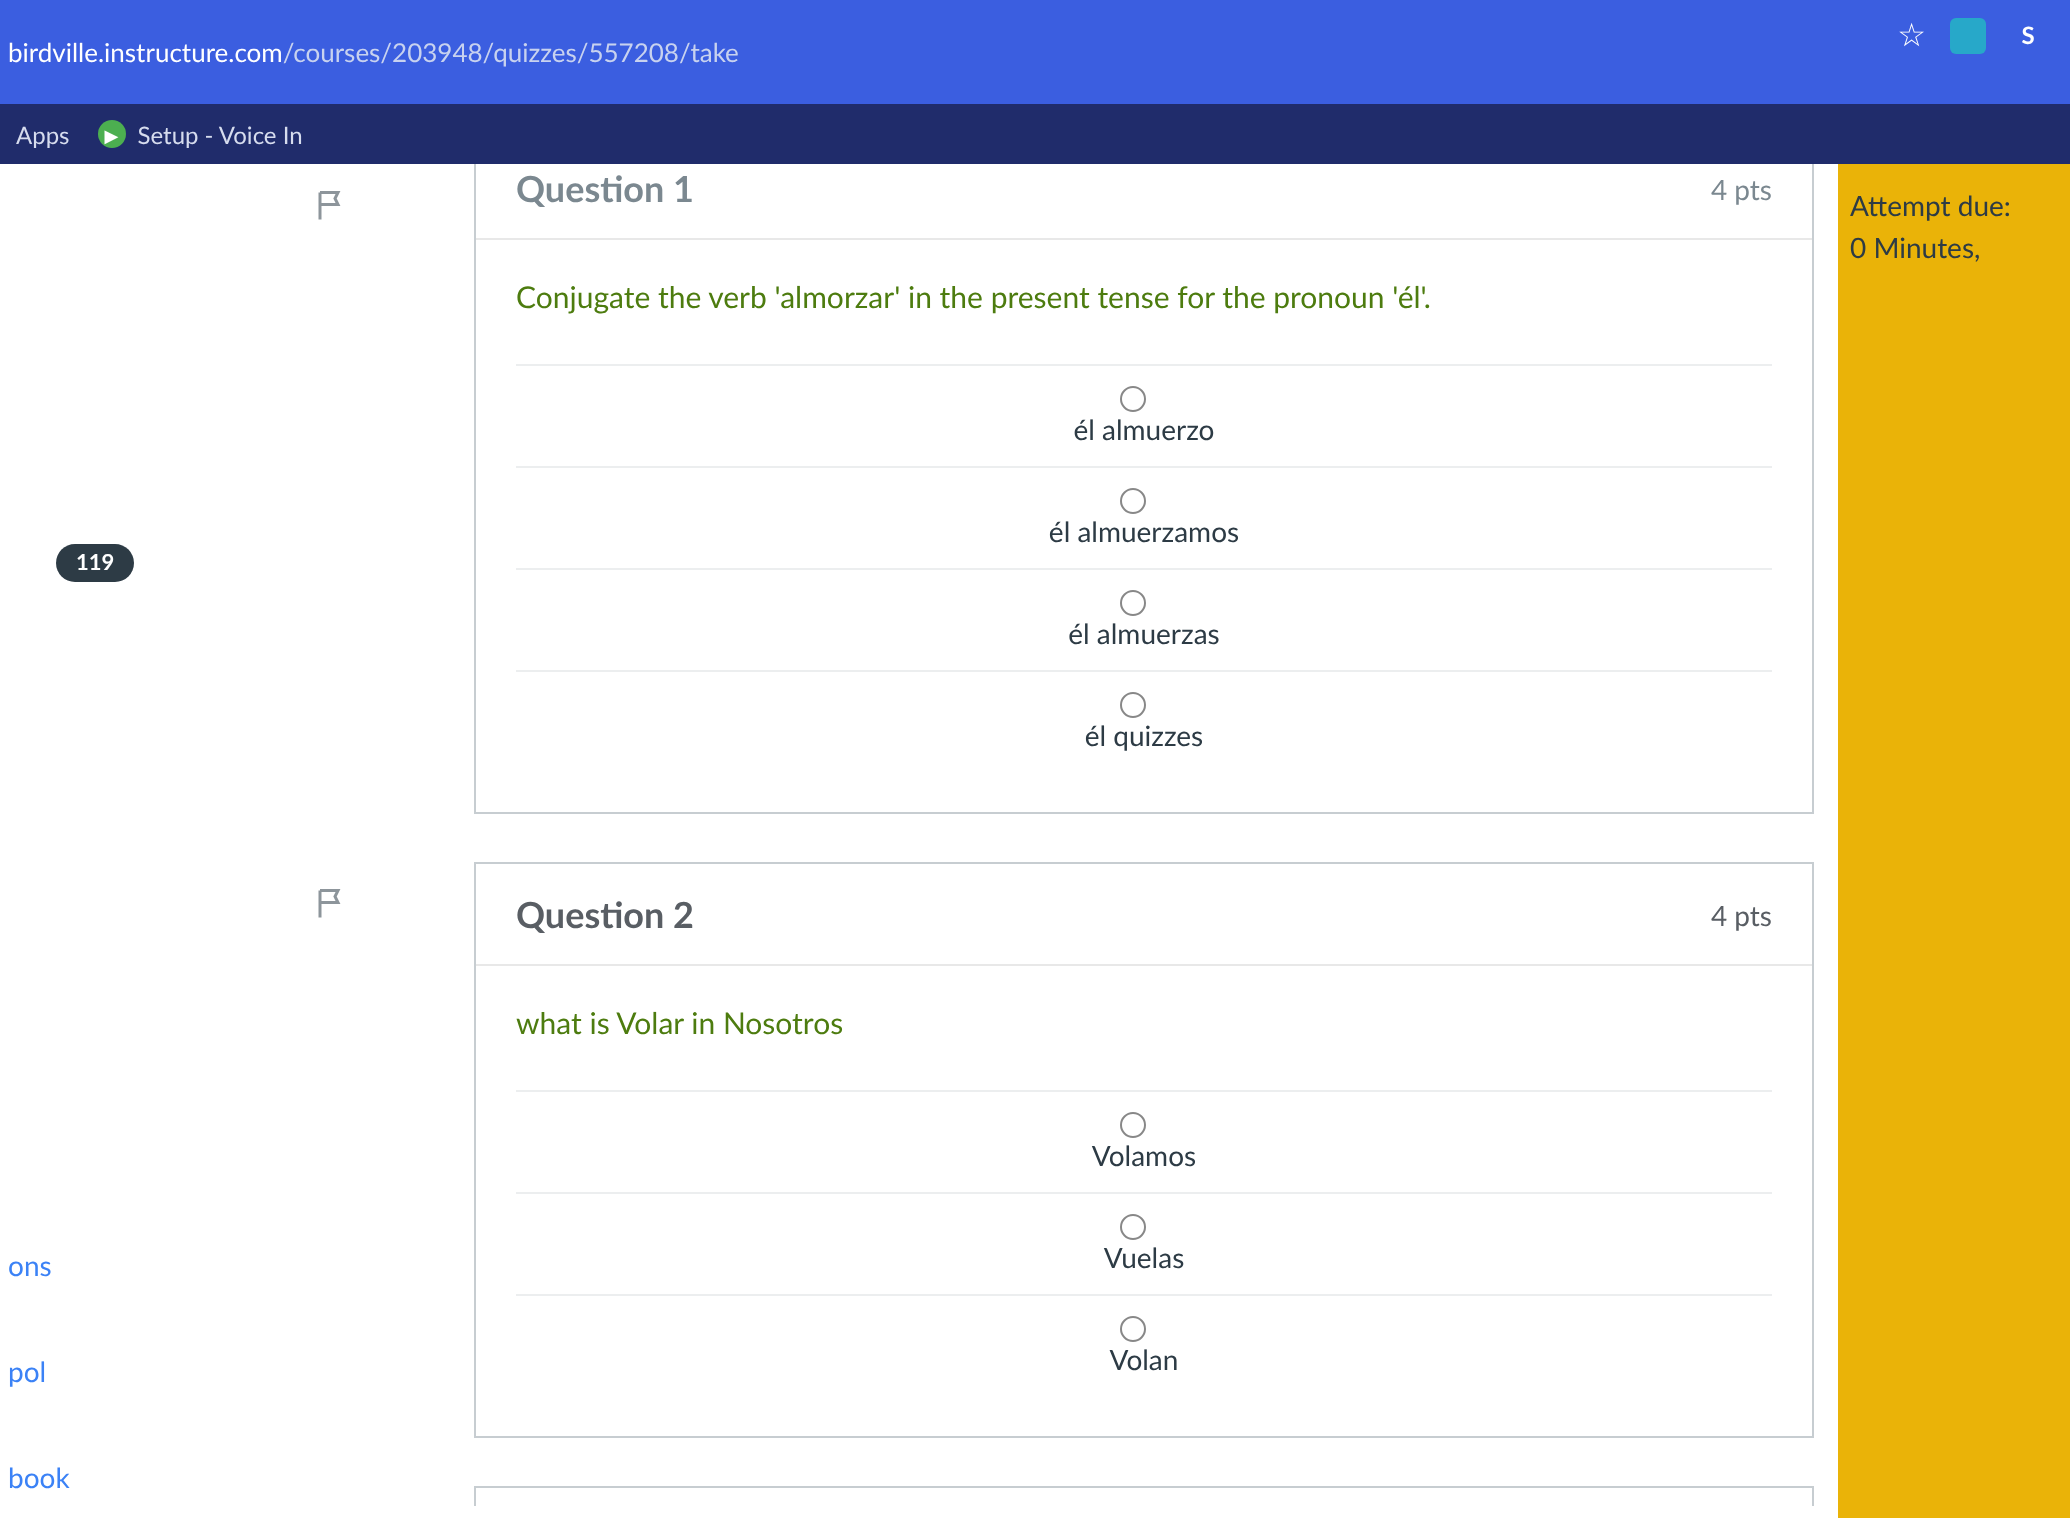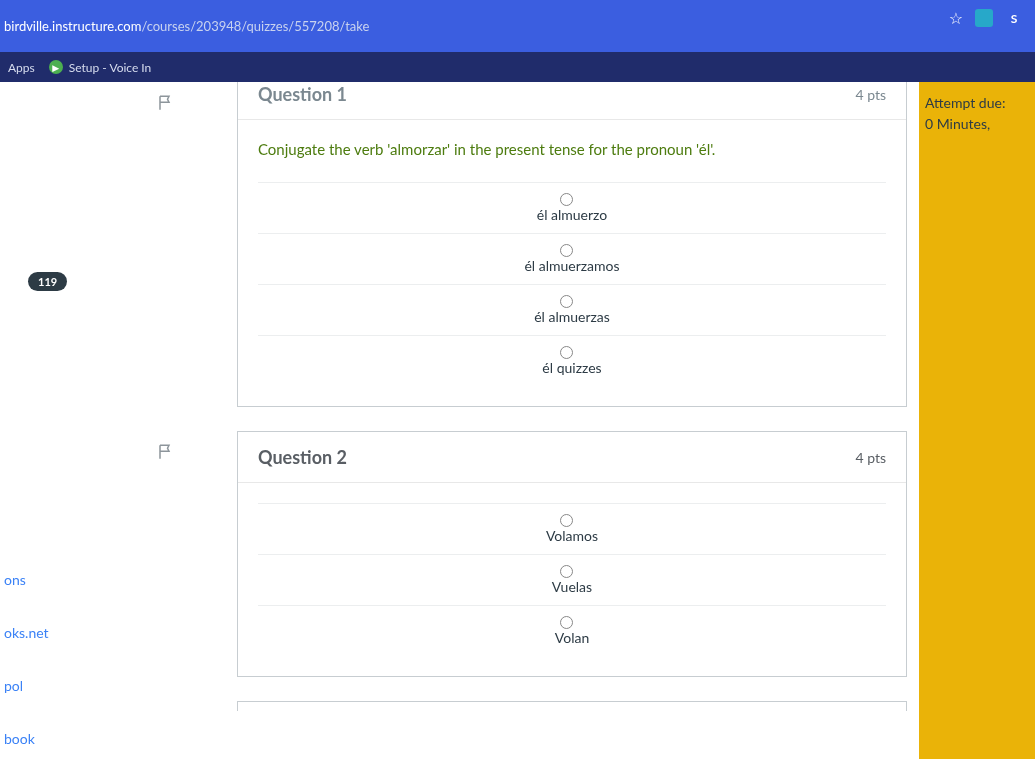--- a/index.html
+++ b/index.html
@@ -68,21 +68,20 @@
     <span class="bm-icon">▶</span>
     <span>Setup - Voice In</span>
   </div>
 </div>
 
 <div class="page-container">
   <div class="left-col">
     <div class="badge">119</div>
     <div class="left-links">
       <div>ons</div>
-      <div>oks.net</div>
       <div>pol</div>
       <div>book</div>
     </div>
   </div>
 
   <div class="main-col">
 
     <div class="q-wrapper">
       <div class="flag-col">
         <svg class="flag-svg" viewBox="0 0 24 24" fill="none" stroke="#8d959b" stroke-width="2">
@@ -121,20 +120,21 @@
         <svg class="flag-svg" viewBox="0 0 24 24" fill="none" stroke="#8d959b" stroke-width="2">
             <path d="M4 3v18M4 3h12l-2 4 2 4H4"></path>
           </svg>
       </div>
       <div class="question-card" style="flex:1;">
         <div class="question-header">
           <span class="q-title">Question 2</span>
           <span class="q-pts">4 pts</span>
         </div>
         <div class="question-body">
+          <div class="q-prompt">what is Volar in Nosotros</div>
           <div class="answer-row">
               <span class="radio"></span>
               <span>Volamos</span>
             </div>
           <div class="answer-row">
               <span class="radio"></span>
               <span>Vuelas</span>
             </div>
           <div class="answer-row">
               <span class="radio"></span>

